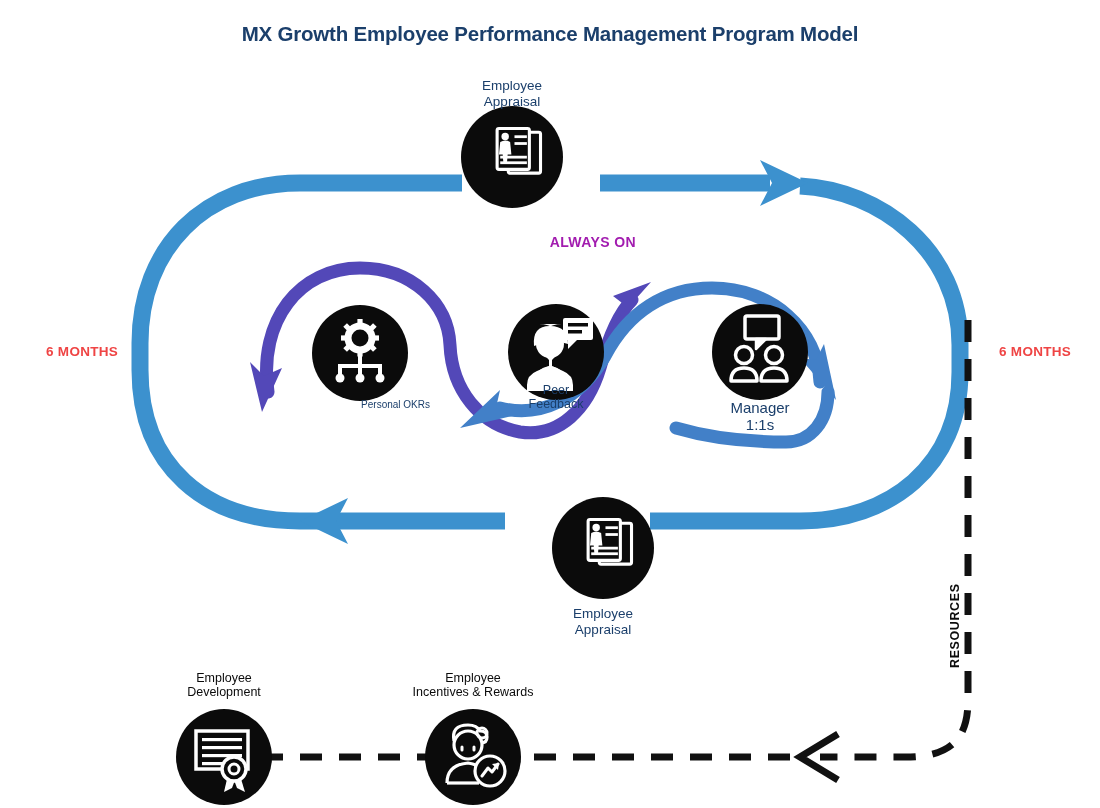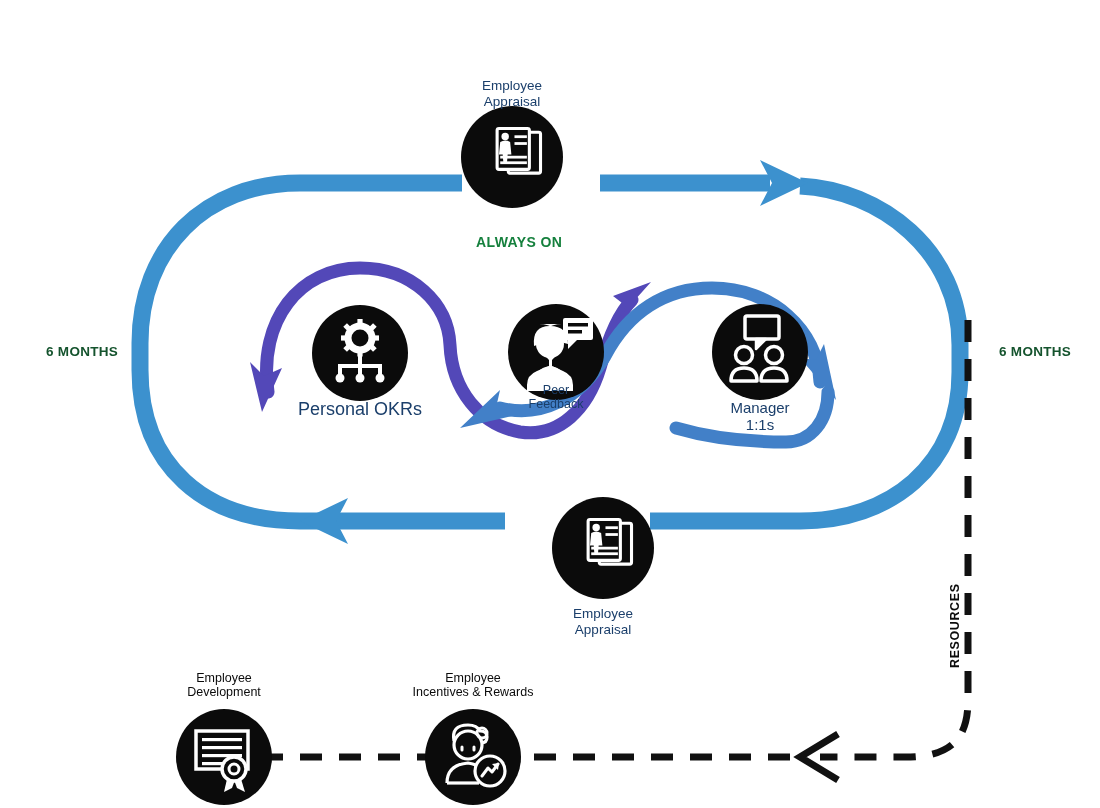--- a/index.html
+++ b/index.html
@@ -47,46 +47,47 @@
     white-space: pre-line;
   }
   .label-navy { color: #1b3f6b; }
   .label-black { color: #0b0b0b; }
 
   .months-label {
     position: absolute;
     font-size: 13.5px;
     font-weight: bold;
     letter-spacing: 0.3px;
-    color: #14532d;
+    color: #ef4444;
   }
   .always-on {
     position: absolute;
     font-size: 14px;
     font-weight: bold;
     letter-spacing: 0.4px;
-    color: #15803d;
-    text-align: left;
+    color: #a21caf;
+    text-align: right;
   }
   .resources-label {
     position: absolute;
     font-size: 12.5px;
     font-weight: bold;
     letter-spacing: 0.6px;
     color: #0b0b0b;
     transform: rotate(-90deg);
     transform-origin: left top;
     white-space: nowrap;
   }
 </style>
 </head>
 <body>
 
 <div id="stage">
 
+  <div class="title">MX Growth Employee Performance Management Program Model</div>
 
   <svg id="diagram-svg" viewBox="0 0 1100 808">
     <defs>
       <clipPath id="clipTopArrowGap">
         <rect x="0" y="0" width="1100" height="808"></rect>
       </clipPath>
     </defs>
 
     <g>
 
@@ -266,21 +267,21 @@
 
   <div class="node-label label-navy" style="left:523px; top:606px; width:160px; font-size:13.5px;">Employee
 Appraisal</div>
 
   <div class="months-label" style="left:46px; top:344px;">6 MONTHS</div>
 
   <div class="months-label" style="left:999px; top:344px;">6 MONTHS</div>
 
   <div class="always-on" style="left:476px; top:234px; width:160px;">ALWAYS ON</div>
 
-  <div class="node-label label-navy" style="left:290px; top:399px; width:140px; font-size:18px;">Personal OKRs</div>
+  <div class="node-label label-navy" style="left:290px; top:399px; width:140px; font-size:10px;text-align:right;">Personal OKRs</div>
 
   <div class="node-label label-navy" style="left:496px; top:383px; width:120px; font-size:12.5px;">Peer
 Feedback</div>
 
   <div class="node-label label-navy" style="left:700px; top:399px; width:120px; font-size:15px;">Manager
 1:1s</div>
 
   <div class="resources-label" style="left:948px; top:668px;">RESOURCES</div>
 
   <div class="node-label label-black" style="left:154px; top:671px; width:140px; font-size:12.5px;">Employee

